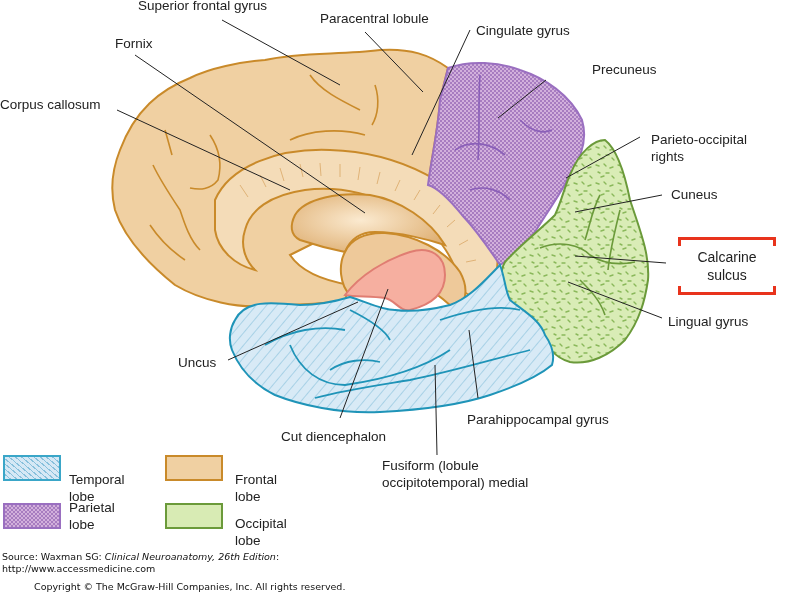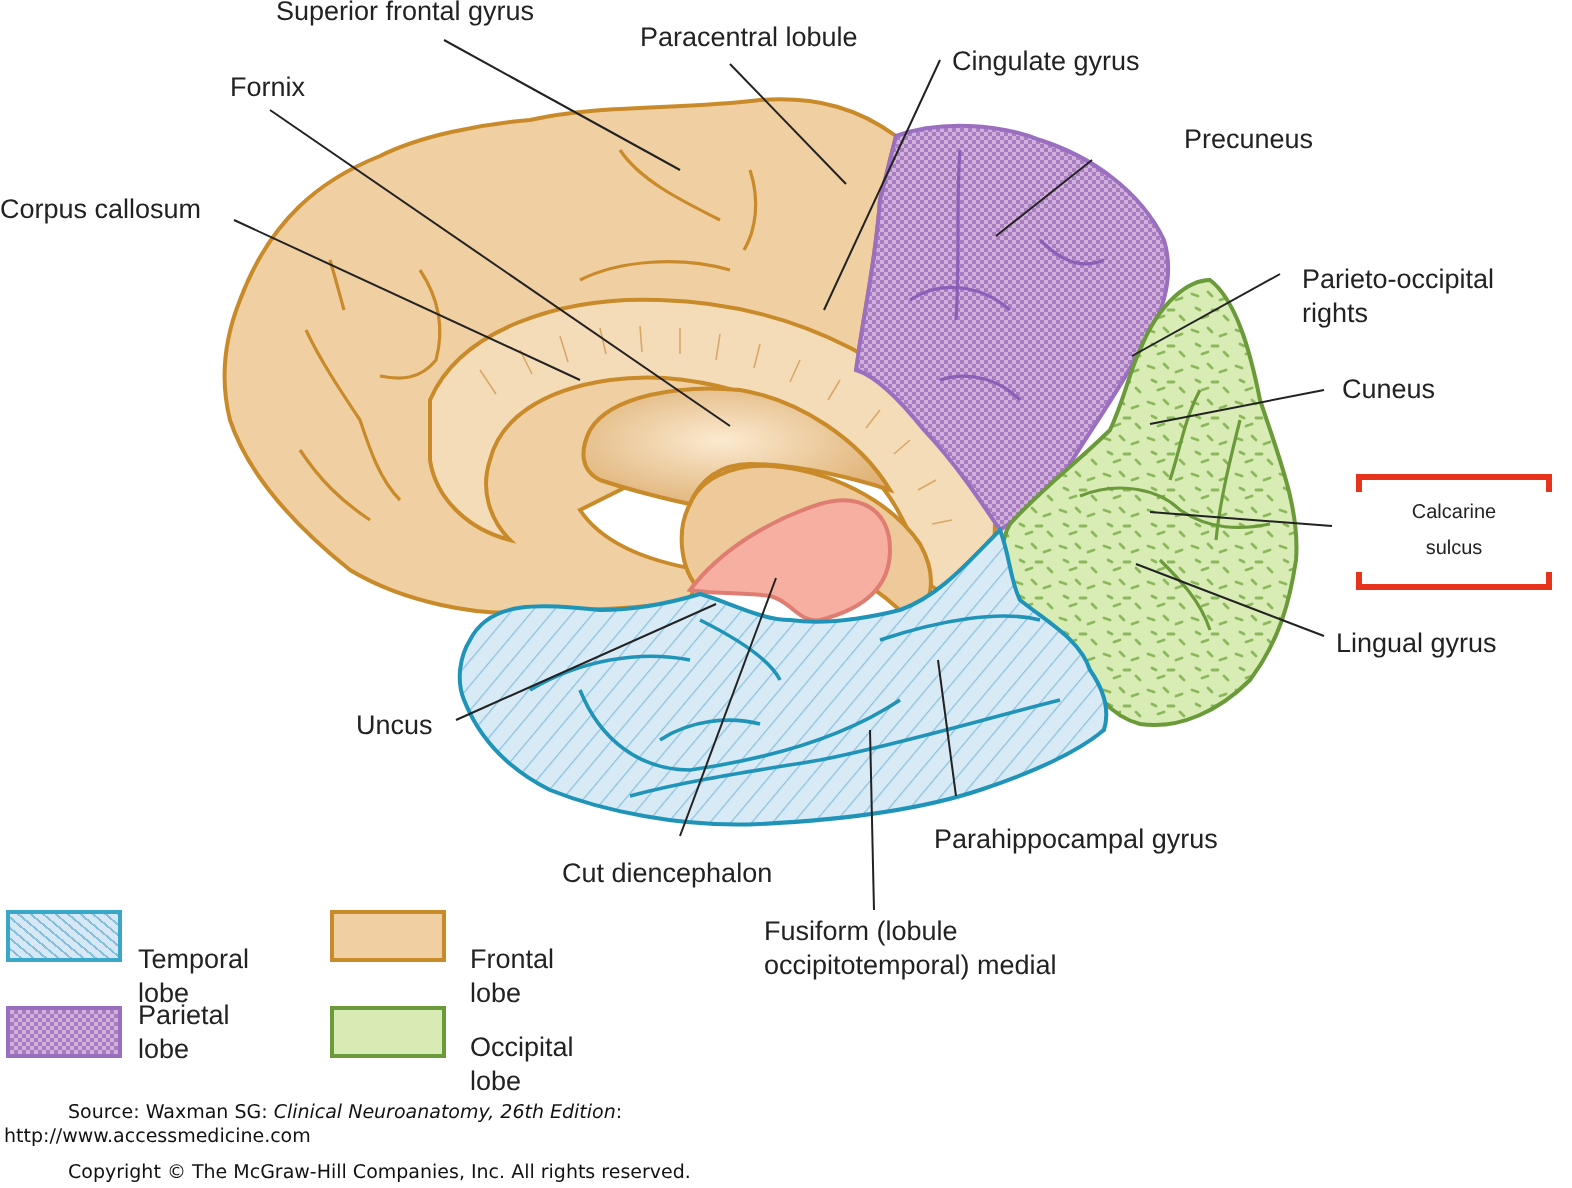--- a/index.html
+++ b/index.html
@@ -5,21 +5,21 @@
   html,body{margin:0;padding:0;background:#fff;}
   body{width:786px;height:594px;position:relative;overflow:hidden;font-family:"Liberation Sans",sans-serif;}
   #diagram{position:absolute;left:0;top:0;width:786px;height:594px;}
   .lbl{position:absolute;font-size:13.5px;color:#222;line-height:17px;white-space:nowrap;}
   .legend-sw{position:absolute;width:58px;height:26px;box-sizing:border-box;}
   .legend-txt{position:absolute;font-size:13.5px;color:#222;line-height:17px;margin-top:13px;}
   .src{position:absolute;left:2px;font-family:"DejaVu Sans",sans-serif;font-size:9.5px;color:#111;line-height:12px;white-space:nowrap;}
   .src i{font-style:italic;}
   .calc-box{position:absolute;left:678px;top:237px;width:98px;height:58px;}
   .calc-box .br{position:absolute;background:#e8331c;}
-  .calc-text{position:absolute;left:678px;top:248px;width:98px;text-align:center;font-size:10px;color:#222;line-height:18px;}
+  .calc-text{position:absolute;left:678px;top:248px;width:98px;text-align:center;font-size:14px;color:#222;line-height:18px;}
 </style>
 </head>
 <body>
 
 <svg id="diagram" viewBox="0 0 786 594" xmlns="http://www.w3.org/2000/svg">
   <defs>
     <pattern id="hatch" width="8" height="8" patternUnits="userSpaceOnUse" patternTransform="rotate(40)">
       <rect width="8" height="8" fill="#d8eaf6"></rect>
       <line x1="0" y1="0" x2="0" y2="8" stroke="#88c0dc" stroke-width="1.2"></line>
     </pattern>
@@ -172,17 +172,17 @@
     <span>lobe</span>
   </div>
 
   <div class="legend-sw" style="left:165px;top:503px;background:#d8ebb4;border:2px solid #6b9a3a;"></div>
   <div class="legend-txt" style="left:235px;top:502px;">
     <span>Occipital</span><br>
     <span>lobe</span>
   </div>
 </div>
 
-<div class="src" style="top:551px;margin-left:32px;">
+<div class="src" style="top:551px;">
   <span>Source: Waxman SG: </span><i>Clinical Neuroanatomy, 26th Edition</i><span>:</span>
 </div>
 <div class="src" style="top:563px;">http://www.accessmedicine.com</div>
 <div class="src" style="top:581px;margin-left:32px;">Copyright © The McGraw-Hill Companies, Inc. All rights reserved.</div>
 
 </body></html>

